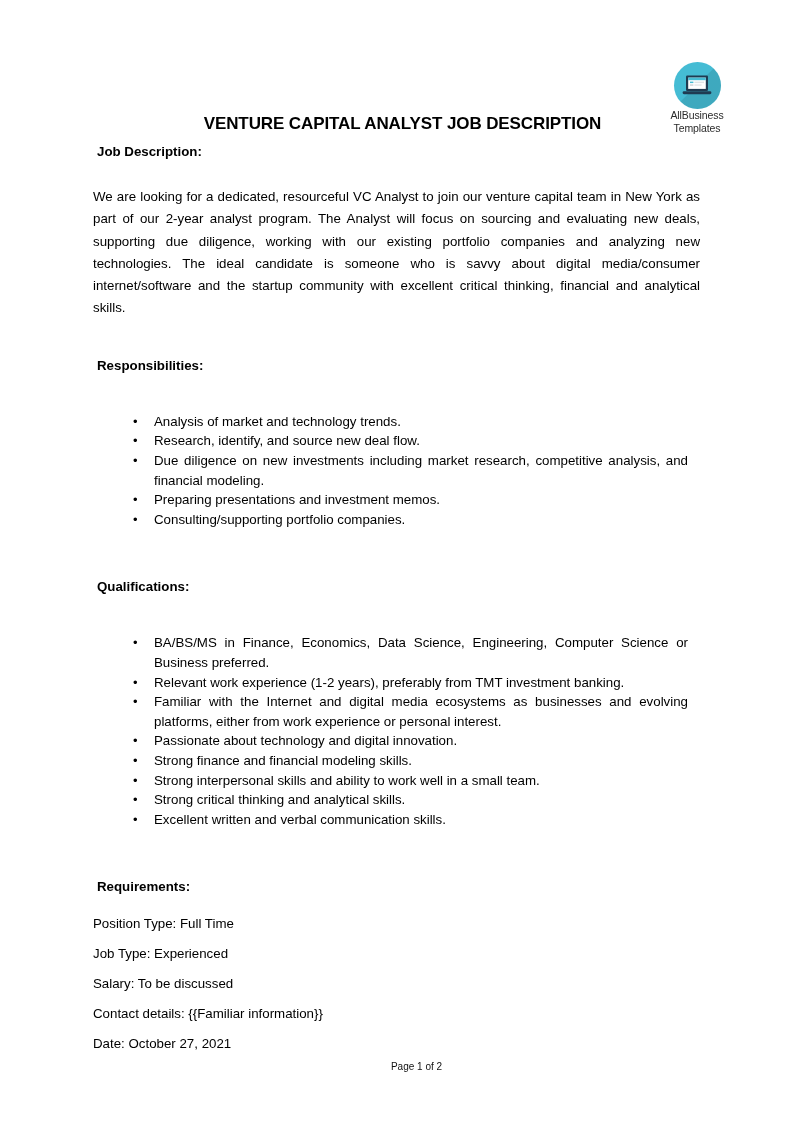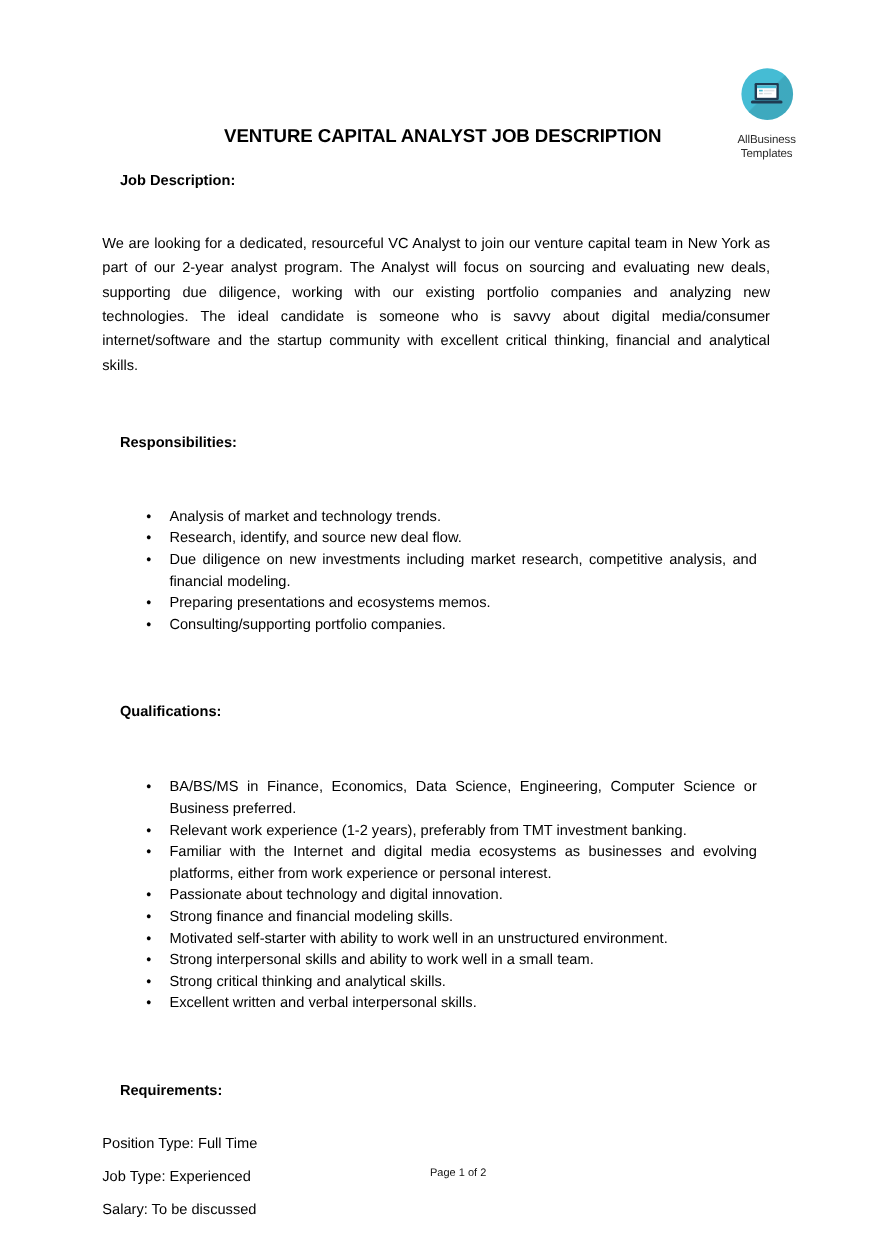--- a/index.html
+++ b/index.html
@@ -47,21 +47,21 @@
     height: 100%;
     background: linear-gradient(135deg, rgba(0,0,0,0) 48%, rgba(0,0,0,0.10) 50%, rgba(0,0,0,0.10) 100%);
   }
   .logo-svg {
     position: absolute;
     left: 50%;
     top: 50%;
     transform: translate(-50%, -50%);
   }
   .logo-text {
-    margin-top: 12px;
+    margin-top: 0;
     font-family: "Liberation Sans", sans-serif;
     font-size: 10.5px;
     line-height: 12.5px;
     color: #2b2b2b;
     letter-spacing: -0.1px;
   }
 
   
   .doc-title {
     position: absolute;
@@ -82,21 +82,21 @@
     top: 138px;
     width: 607px;
     font-size: 13.3px;
     line-height: 22.3px;
   }
 
   .heading {
     font-weight: bold;
     font-size: 13.3px;
     line-height: 20px;
-    margin: 16px;
+    margin: 4px;
   }
 
   .para {
     margin: 0;
     text-align: justify;
     text-justify: inter-word;
     font-size: 13.3px;
     line-height: 22.3px;
   }
 
@@ -190,21 +190,21 @@
       <li>
           <span class="li-text">Analysis of market and technology trends.</span>
         </li>
       <li>
           <span class="li-text">Research, identify, and source new deal flow.</span>
         </li>
       <li>
           <span class="li-text">Due diligence on new investments including market research, competitive analysis, and financial modeling.</span>
         </li>
       <li>
-          <span class="li-text">Preparing presentations and ecosystems memos.</span>
+          <span class="li-text">Preparing presentations and investment memos.</span>
         </li>
       <li>
           <span class="li-text">Consulting/supporting portfolio companies.</span>
         </li>
     </ul>
 
     <div class="spacer-lg"></div>
 
     <div class="heading">Qualifications:</div>
     <div class="spacer-md"></div>
@@ -218,30 +218,27 @@
       <li>
           <span class="li-text">Familiar with the Internet and digital media ecosystems as businesses and evolving platforms, either from work experience or personal interest.</span>
         </li>
       <li>
           <span class="li-text">Passionate about technology and digital innovation.</span>
         </li>
       <li>
           <span class="li-text">Strong finance and financial modeling skills.</span>
         </li>
       <li>
-          <span class="li-text">Motivated self-starter with ability to work well in an unstructured environment.</span>
-        </li>
-      <li>
           <span class="li-text">Strong interpersonal skills and ability to work well in a small team.</span>
         </li>
       <li>
           <span class="li-text">Strong critical thinking and analytical skills.</span>
         </li>
       <li>
-          <span class="li-text">Excellent written and verbal interpersonal skills.</span>
+          <span class="li-text">Excellent written and verbal communication skills.</span>
         </li>
     </ul>
 
     <div class="spacer-lg"></div>
 
     <div class="heading">Requirements:</div>
     <div class="spacer-xs"></div>
     <p class="req-line">Position Type: Full Time</p>
     <p class="req-line">Job Type: Experienced</p>
     <p class="req-line">Salary: To be discussed</p>

